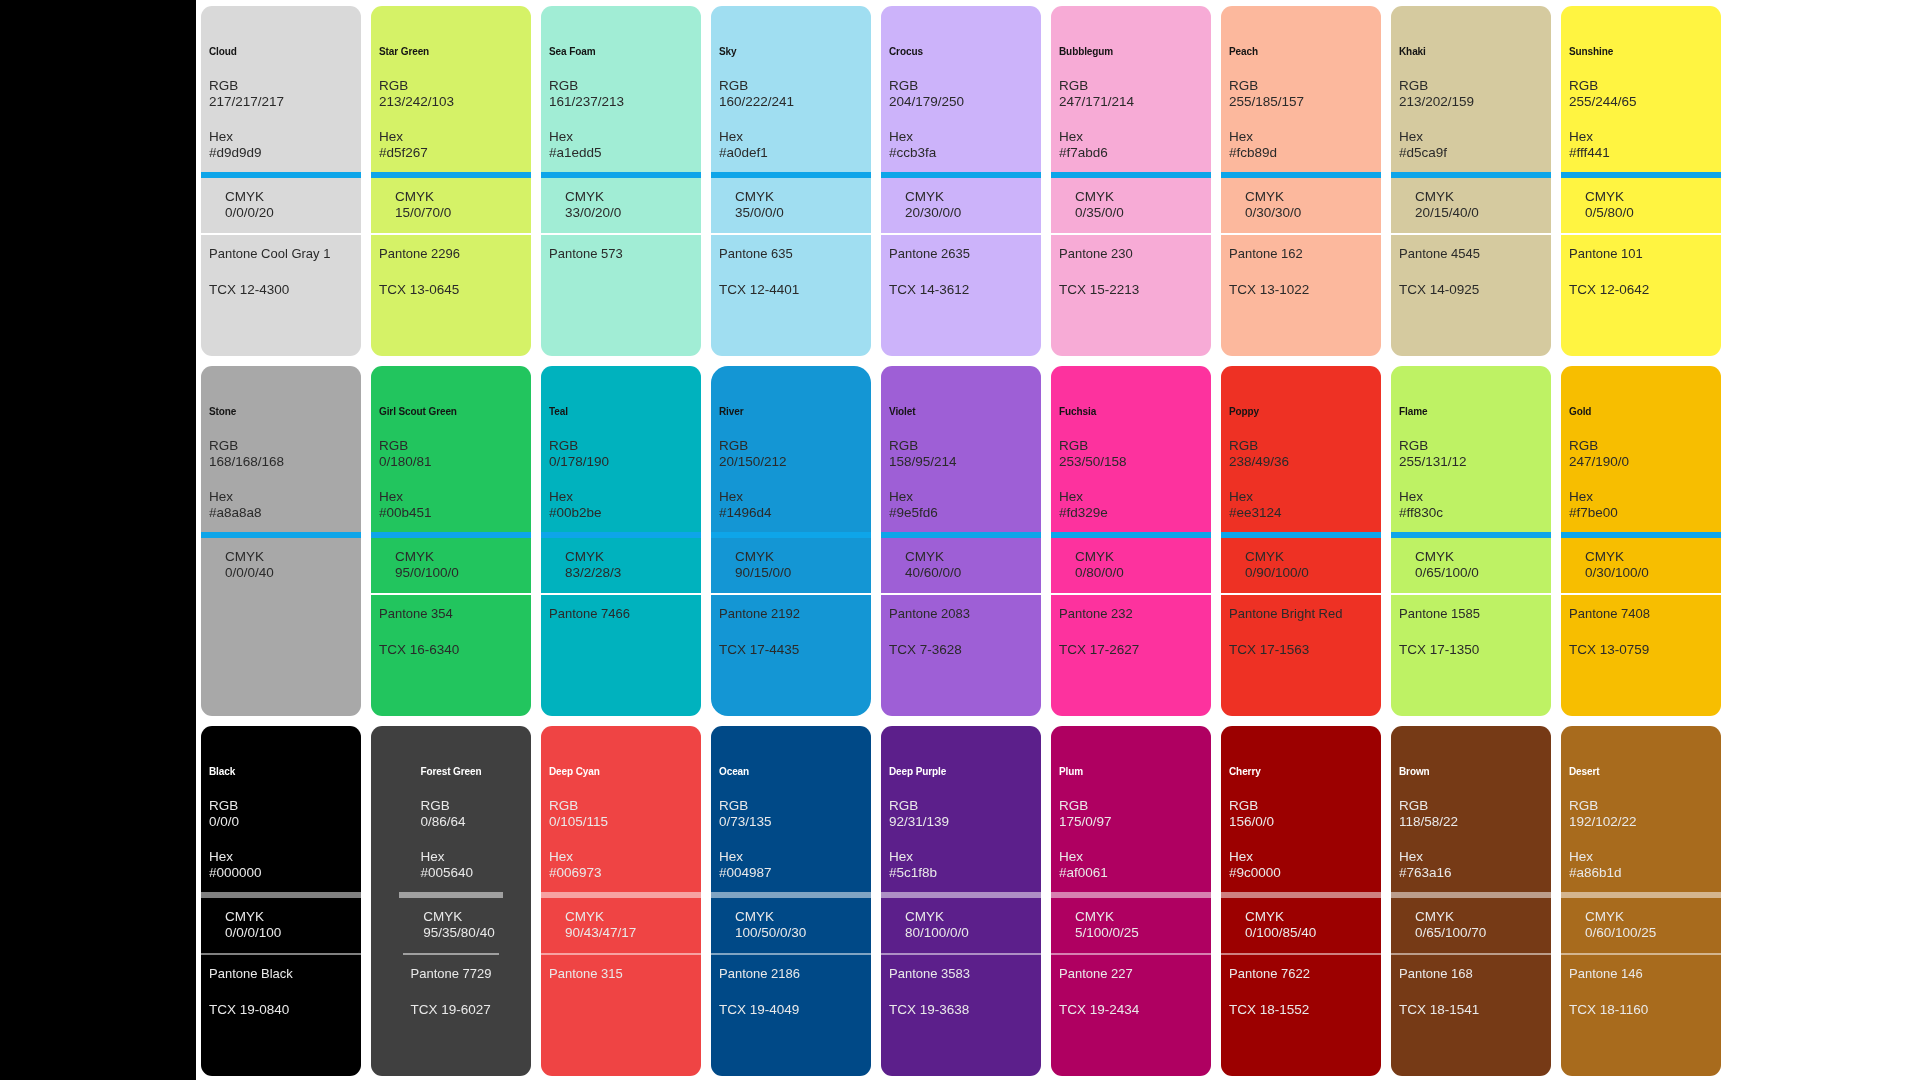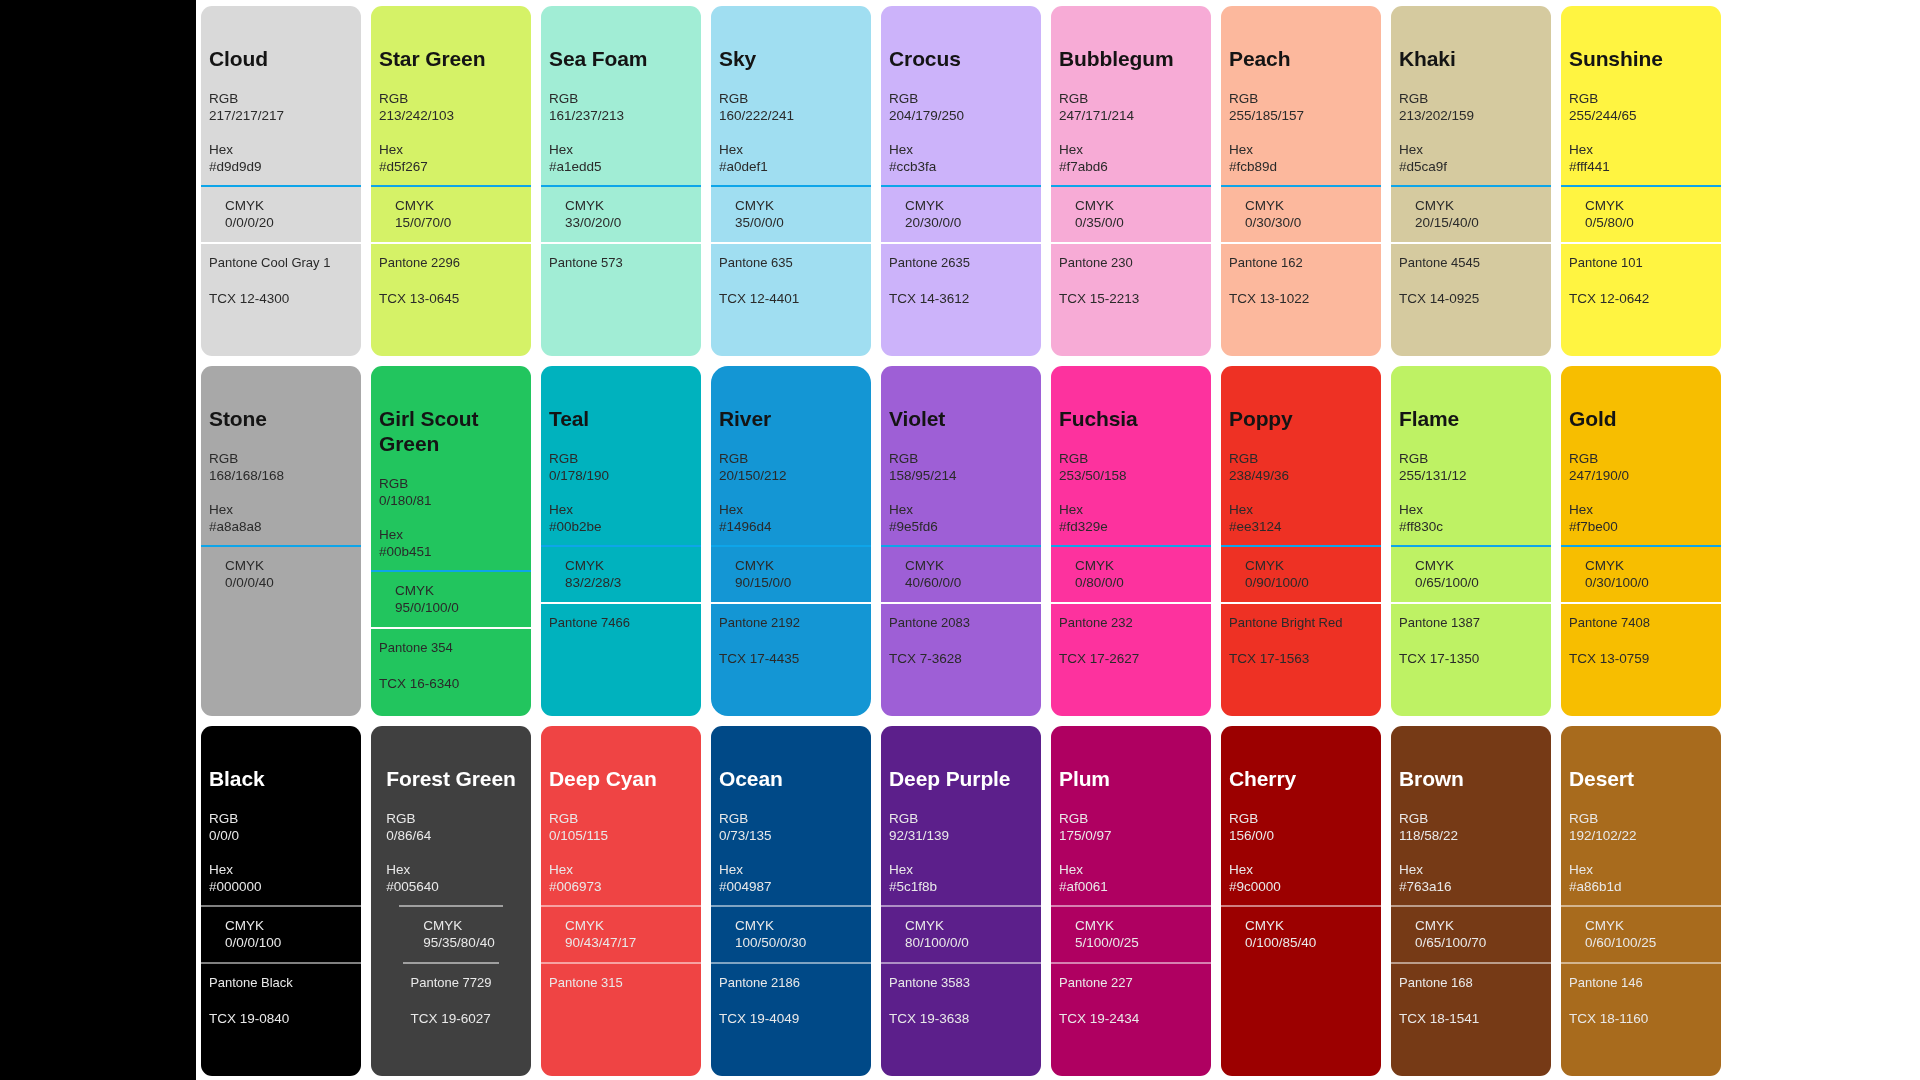--- a/index.html
+++ b/index.html
@@ -46,32 +46,32 @@
     position: relative;
   }
   .sec-top {
     padding-top: 40px;
     padding-bottom: 10px;
     flex: 0 0 auto;
   }
   .sec-mid {
     padding-top: 11px;
     padding-bottom: 11px;
-    border-top: 2px solid #0ea5e9;
+    border-top: 6px solid #0ea5e9;
     flex: 0 0 auto;
     padding-left: 24px;
   }
   .sec-bot {
     padding-top: 11px;
     padding-bottom: 10px;
     border-top: 2px solid #ffffff;
     flex: 1 1 auto;
   }
   .cname {
-    font-size: 21px;
+    font-size: 10px;
     font-weight: bold;
     letter-spacing: -0.1px;
     line-height: 1.2;
     margin-bottom: 20px;
   }
   .lbl {
     font-size: 13.5px;
     line-height: 1.22;
   }
   .val {
@@ -440,21 +440,21 @@
             <div class="pair">
               <div class="lbl">Hex</div>
               <div class="val">#ff830c</div>
             </div>
           </div>
           <div class="sec sec-mid">
             <div class="lbl">CMYK</div>
             <div class="val">0/65/100/0</div>
           </div>
           <div class="sec sec-bot">
-            <div class="pant">Pantone 1387</div>
+            <div class="pant">Pantone 1585</div>
             <div class="tcx">TCX 17-1350</div>
           </div>
         </div>
         <div class="card dark-text" style="background: rgb(247, 190, 0);">
           <div class="sec sec-top">
             <div class="cname">Gold</div>
             <div class="pair">
               <div class="lbl">RGB</div>
               <div class="val">247/190/0</div>
             </div>
@@ -608,20 +608,24 @@
               <div class="val">156/0/0</div>
             </div>
             <div class="pair">
               <div class="lbl">Hex</div>
               <div class="val">#9c0000</div>
             </div>
           </div>
           <div class="sec sec-mid">
             <div class="lbl">CMYK</div>
             <div class="val">0/100/85/40</div>
+          </div>
+          <div class="sec sec-bot">
+            <div class="pant">Pantone 7622</div>
+            <div class="tcx">TCX 18-1552</div>
           </div>
         </div>
         <div class="card light-text" style="background: rgb(118, 58, 22);">
           <div class="sec sec-top">
             <div class="cname">Brown</div>
             <div class="pair">
               <div class="lbl">RGB</div>
               <div class="val">118/58/22</div>
             </div>
             <div class="pair">

